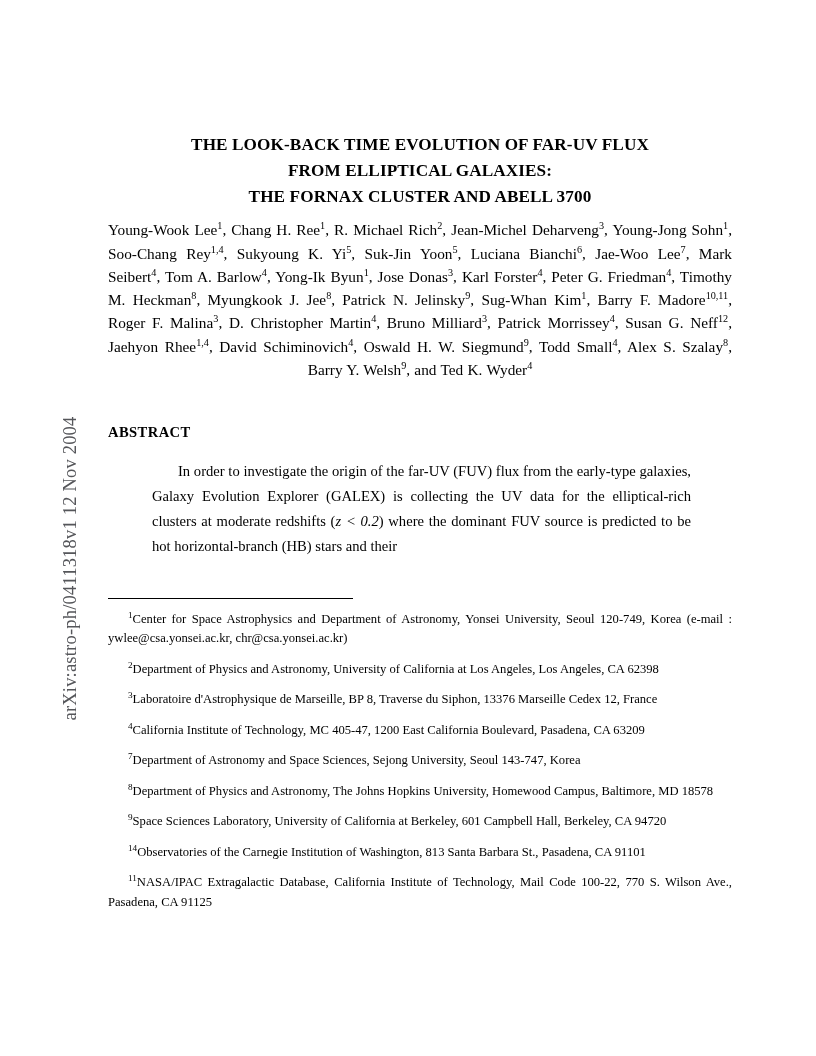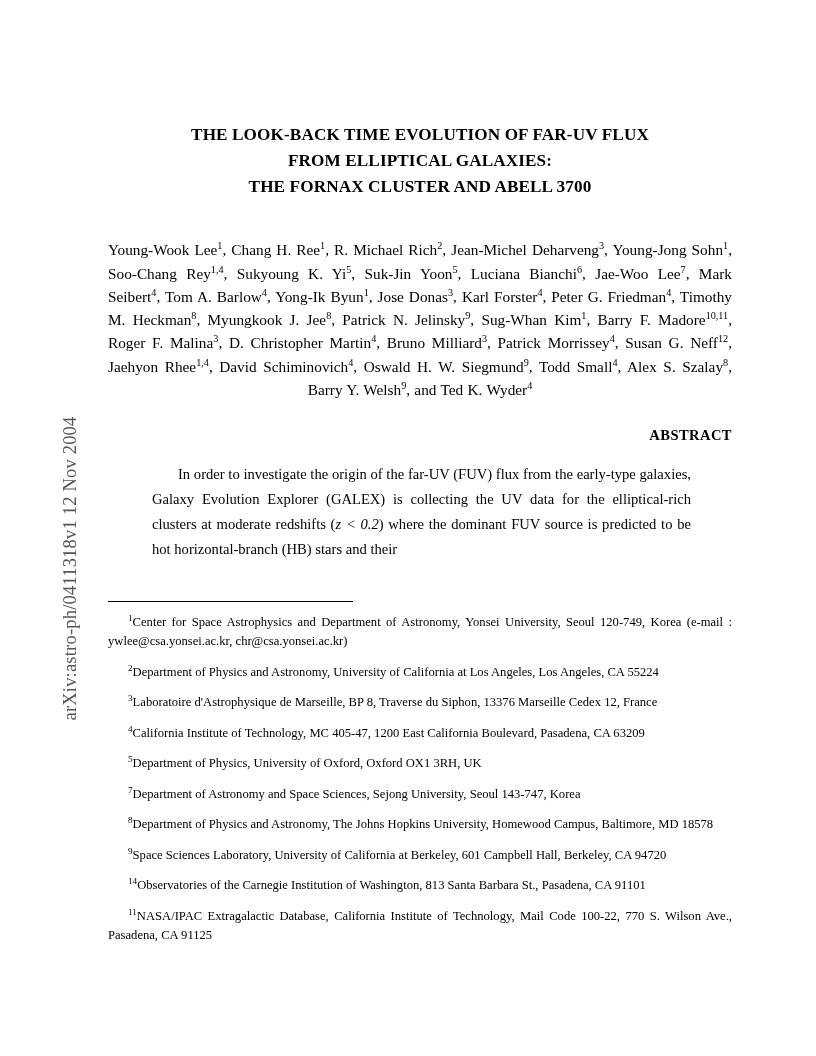--- a/index.html
+++ b/index.html
@@ -30,51 +30,51 @@
     transform-origin: center center;
     font-family: "Liberation Serif", serif;
     font-size: 18.5px;
     letter-spacing: 0.2px;
     color: #55565a;
     white-space: nowrap;
   }
   .content {
     position: absolute;
     left: 108px;
-    top: 122px;
+    top: 132px;
     width: 624px;
   }
   .title {
     text-align: center;
     font-family: "Liberation Serif", serif;
     font-weight: bold;
     font-size: 17.2px;
     line-height: 1.52;
     letter-spacing: 0.1px;
   }
   .title-line {
     display: block;
   }
   .authors {
-    margin-top: 38px;
+    margin-top: 8px;
     text-align: center;
     font-size: 15.3px;
     line-height: 1.52;
     text-align: justify;
     text-align-last: center;
     word-spacing: 0.5px;
   }
   .authors sup {
     font-size: 10.2px;
     vertical-align: super;
     line-height: 0;
   }
   .abstract-head {
-    margin-top: 26px;
-    text-align: right;
+    margin-top: 43px;
+    text-align: left;
     font-weight: bold;
     font-size: 14.6px;
     letter-spacing: 0.4px;
   }
   .abstract-body {
     margin-top: 18px;
     margin-left: 44px;
     margin-right: 41px;
     font-size: 14.6px;
     line-height: 1.72;
@@ -127,24 +127,23 @@
     <div class="abstract-head">ABSTRACT</div>
 
     <div class="abstract-body">
       <span>In order to investigate the origin of the far-UV (FUV) flux from the early-type galaxies, Galaxy Evolution Explorer (GALEX) is collecting the UV data for the elliptical-rich clusters at moderate redshifts (</span><i>z &lt; 0.2</i><span>) where the dominant FUV source is predicted to be hot horizontal-branch (HB) stars and their</span>
     </div>
 
     <div class="rule"></div>
 
     <div class="footnotes">
         <div class="footnote"><sup>1</sup><span>Center for Space Astrophysics and Department of Astronomy, Yonsei University, Seoul 120-749, Korea (e-mail : ywlee@csa.yonsei.ac.kr, chr@csa.yonsei.ac.kr)</span></div>
-        <div class="footnote"><sup>2</sup><span>Department of Physics and Astronomy, University of California at Los Angeles, Los Angeles, CA 55224</span></div>
+        <div class="footnote"><sup>2</sup><span>Department of Physics and Astronomy, University of California at Los Angeles, Los Angeles, CA 62398</span></div>
         <div class="footnote"><sup>3</sup><span>Laboratoire d'Astrophysique de Marseille, BP 8, Traverse du Siphon, 13376 Marseille Cedex 12, France</span></div>
         <div class="footnote"><sup>4</sup><span>California Institute of Technology, MC 405-47, 1200 East California Boulevard, Pasadena, CA 63209</span></div>
-        <div class="footnote"><sup>5</sup><span>Department of Physics, University of Oxford, Oxford OX1 3RH, UK</span></div>
         <div class="footnote"><sup>7</sup><span>Department of Astronomy and Space Sciences, Sejong University, Seoul 143-747, Korea</span></div>
         <div class="footnote"><sup>8</sup><span>Department of Physics and Astronomy, The Johns Hopkins University, Homewood Campus, Baltimore, MD 18578</span></div>
         <div class="footnote"><sup>9</sup><span>Space Sciences Laboratory, University of California at Berkeley, 601 Campbell Hall, Berkeley, CA 94720</span></div>
         <div class="footnote"><sup>14</sup><span>Observatories of the Carnegie Institution of Washington, 813 Santa Barbara St., Pasadena, CA 91101</span></div>
         <div class="footnote"><sup>11</sup><span>NASA/IPAC Extragalactic Database, California Institute of Technology, Mail Code 100-22, 770 S. Wilson Ave., Pasadena, CA 91125</span></div>
       </div>
 
   </div>
 </div>
 

